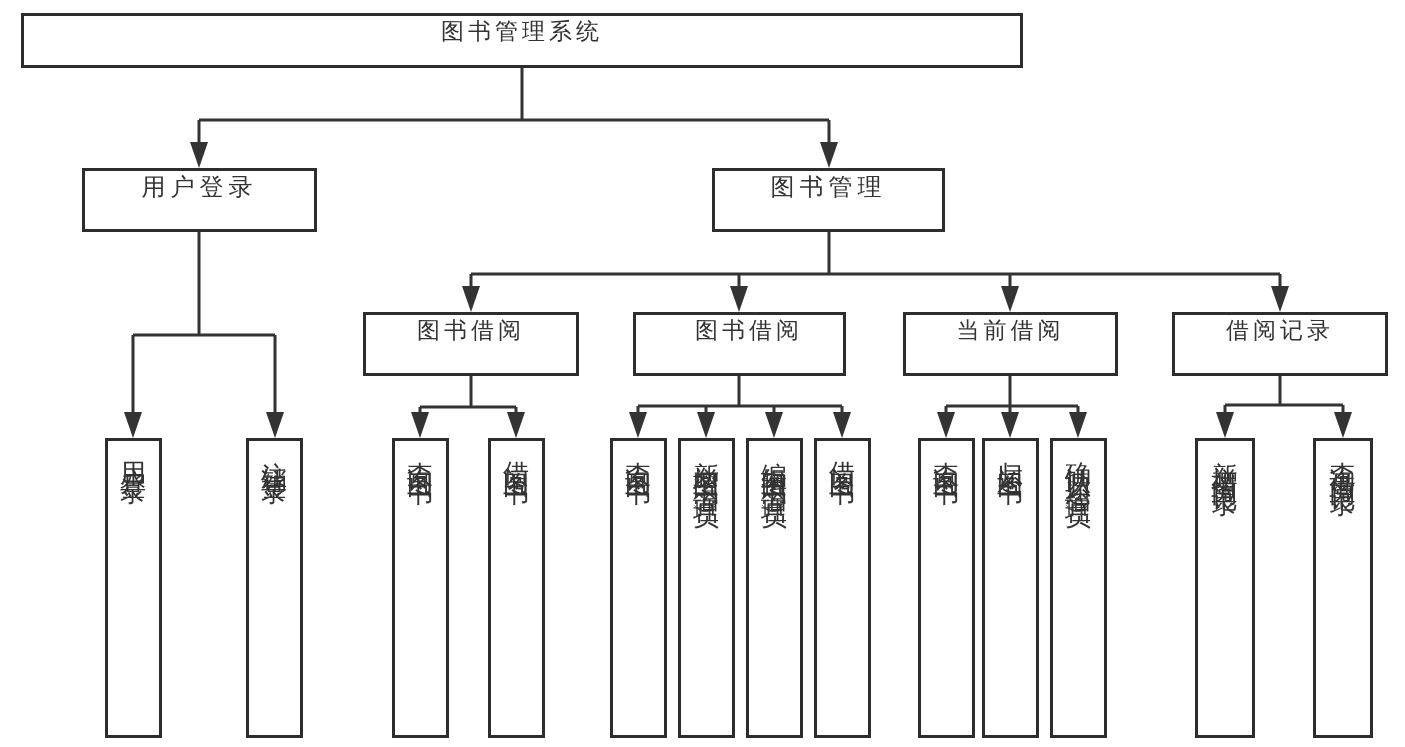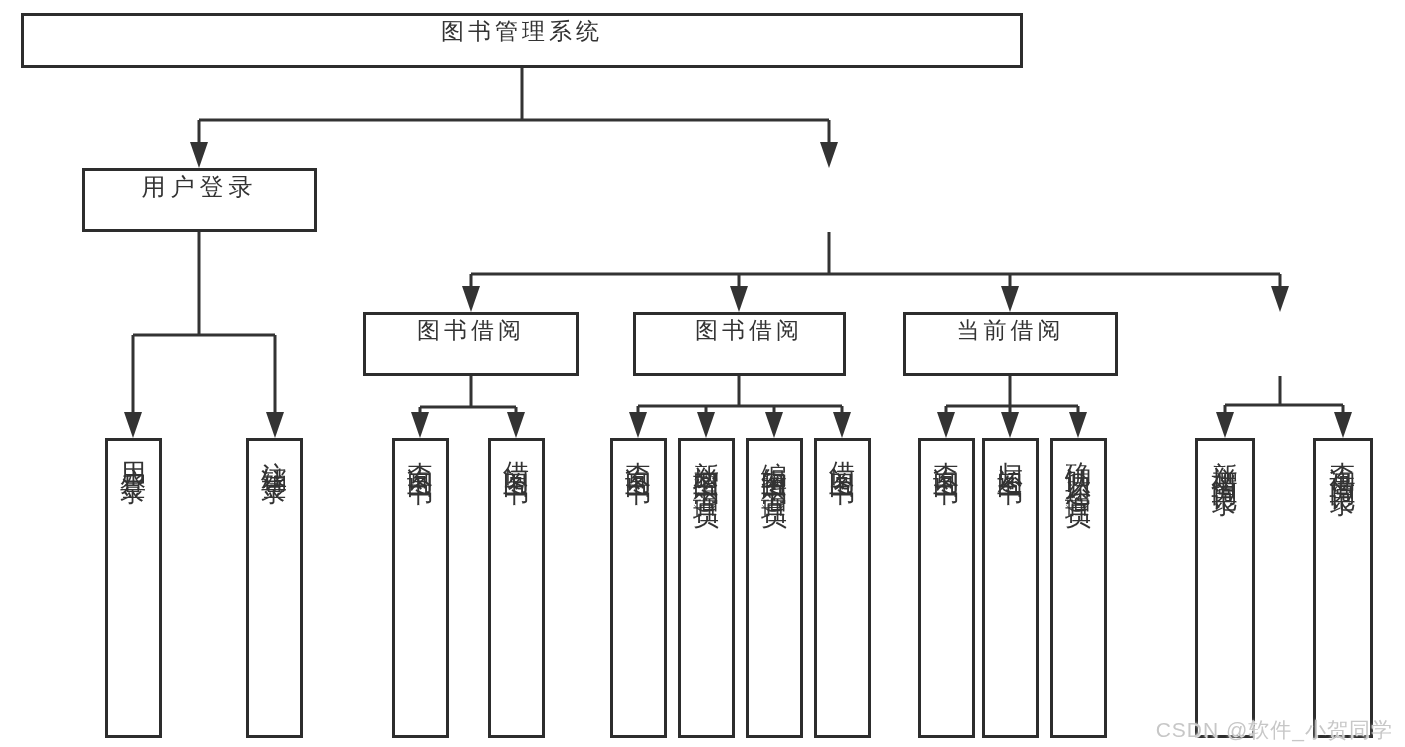--- a/index.html
+++ b/index.html
@@ -126,29 +126,35 @@
     </g>
   </svg>
 
   <div class="node n-root">
     <span class="hlabel">图书管理系统</span>
   </div>
 
   <div class="node n-l2a lvl2">
     <span class="hlabel">用户登录</span>
   </div>
+  <div class="node n-l2b lvl2">
+    <span class="hlabel">图书管理</span>
+  </div>
 
   <div class="node n-l3a">
     <span class="hlabel">图书借阅</span>
   </div>
   <div class="node n-l3b">
     <span class="hlabel">图书借阅</span>
   </div>
   <div class="node n-l3c">
     <span class="hlabel">当前借阅</span>
+  </div>
+  <div class="node n-l3d">
+    <span class="hlabel">借阅记录</span>
   </div>
 
   <div class="node leaf n-f01">
     <span class="vlabel">用户登录</span>
   </div>
   <div class="node leaf n-f02">
     <span class="vlabel">注销登录</span>
   </div>
   <div class="node leaf n-f03">
     <span class="vlabel">查询图书</span>
@@ -177,15 +183,14 @@
   <div class="node leaf n-f11">
     <span class="vlabel">确认归还（管理员）</span>
   </div>
   <div class="node leaf n-f12">
     <span class="vlabel">新增借阅记录</span>
   </div>
   <div class="node leaf n-f13">
     <span class="vlabel">查询借阅记录</span>
   </div>
 
-  <div class="watermark">CSDN @软件_小贺同学</div>
 
 </div>
 
 </body></html>

